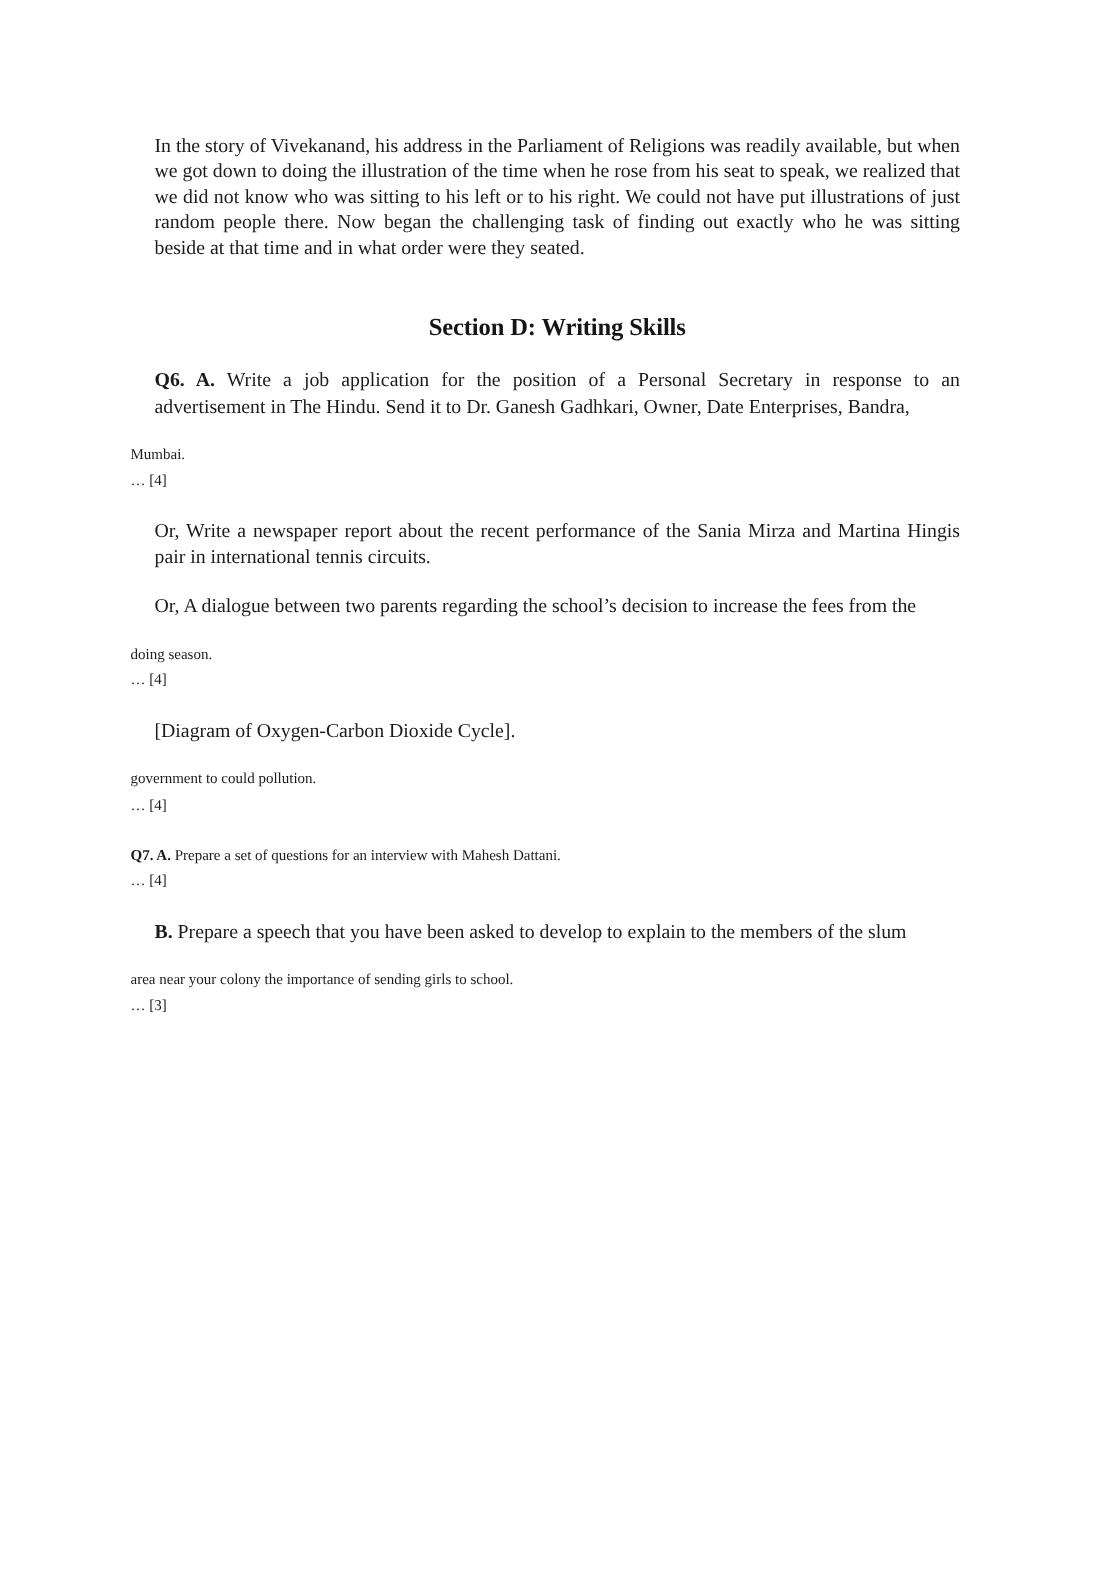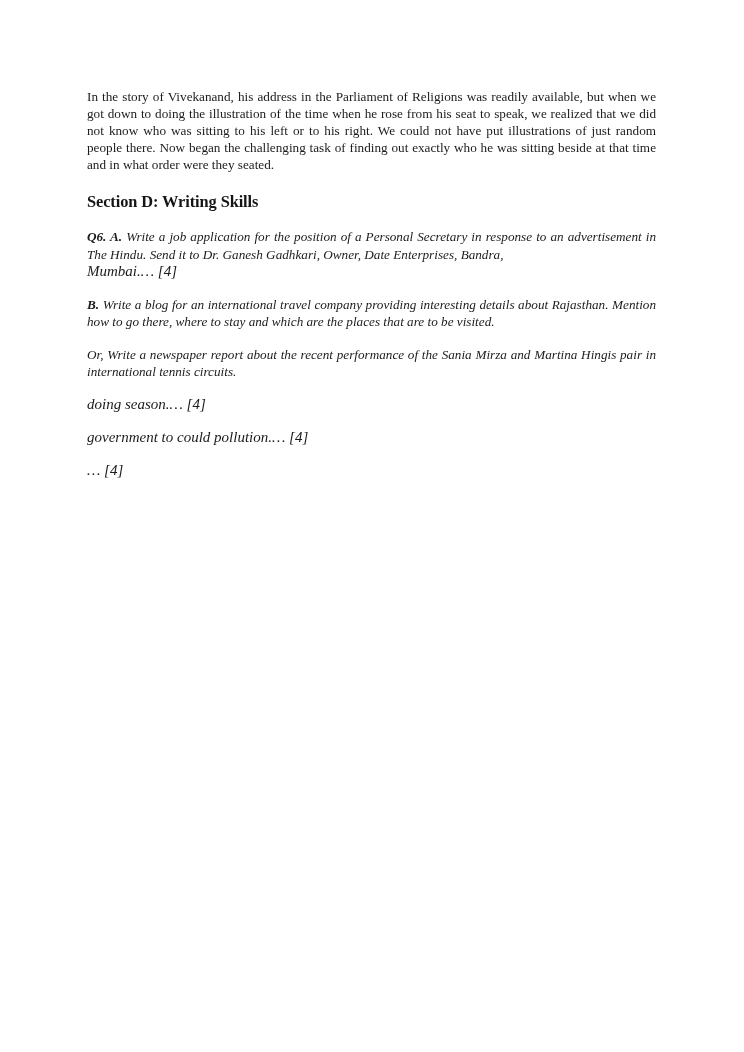--- a/index.html
+++ b/index.html
@@ -24,53 +24,54 @@
     height: 1052px;
     background: #fff;
   }
   .content {
     position: absolute;
     left: 87px;
     top: 88px;
     width: 569px;
   }
   p {
-    margin: 0;
+    margin: 16px;
     font-size: 13.2px;
     line-height: 17.1px;
     text-align: justify;
     text-justify: inter-word;
     color: #1b1b1b;
   }
   .para-gap {
     margin-top: 16px;
-    font-style: italic;
   }
   .lead {
     margin-top: 0;
   }
   .section-heading {
     margin: 0;
     padding-top: 19px;
     font-size: 16.4px;
     line-height: 20px;
     font-weight: bold;
     letter-spacing: -0.1px;
     color: #151515;
-    text-align: left;
+    text-align: center;
   }
   .q-label {
     font-weight: bold;
   }
   
   .tail {
     display: flex;
+    justify-content: space-between;
     align-items: baseline;
-    font-size: 15px;
+    font-size: 10px;
     line-height: 17.1px;
+    flex-direction: column;
   }
   .tail .tail-text {
     white-space: pre;
   }
   .tail .marks {
     padding-right: 26px;
     white-space: pre;
   }
 </style>
 </head>
@@ -84,45 +85,54 @@
     <h2 class="section-heading">Section D: Writing Skills</h2>
 
     <div class="para-gap">
       <p><span class="q-label">Q6. A.</span> <span>Write a job application for the position of a Personal Secretary in response to an advertisement in The Hindu. Send it to Dr. Ganesh Gadhkari, Owner, Date Enterprises, Bandra,</span></p>
       <div class="tail">
         <span class="tail-text">Mumbai.</span>
         <span class="marks">… [4]</span>
       </div>
     </div>
 
-    <div class="para-gap">
-      <p><span class="q-label">B.</span> <span>Write a blog for an international travel company providing interesting details about Rajasthan. Mention how to go there, where to stay and which are the places that are to be visited.</span></p>
-    </div>
 
     <div class="para-gap">
       <p>Or, Write a newspaper report about the recent performance of the Sania Mirza and Martina Hingis pair in international tennis circuits.</p>
     </div>
 
     <div class="para-gap">
+      <p>Or, A dialogue between two parents regarding the school’s decision to increase the fees from the</p>
       <div class="tail">
         <span class="tail-text">doing season.</span>
         <span class="marks">… [4]</span>
       </div>
     </div>
 
 
+    <div class="para-gap">
+      <p>[Diagram of Oxygen-Carbon Dioxide Cycle].</p>
+    </div>
 
     <div class="para-gap">
       <div class="tail">
         <span class="tail-text">government to could pollution.</span>
         <span class="marks">… [4]</span>
       </div>
     </div>
 
     <div class="para-gap">
       <div class="tail">
+        <span class="tail-text"><span class="q-label">Q7. A.</span> <span>Prepare a set of questions for an interview with Mahesh Dattani.</span></span>
         <span class="marks">… [4]</span>
       </div>
     </div>
 
+    <div class="para-gap">
+      <p><span class="q-label">B.</span> <span>Prepare a speech that you have been asked to develop to explain to the members of the slum</span></p>
+      <div class="tail">
+        <span class="tail-text">area near your colony the importance of sending girls to school.</span>
+        <span class="marks">… [3]</span>
+      </div>
+    </div>
 
   </div>
 </div>
 
 </body></html>

